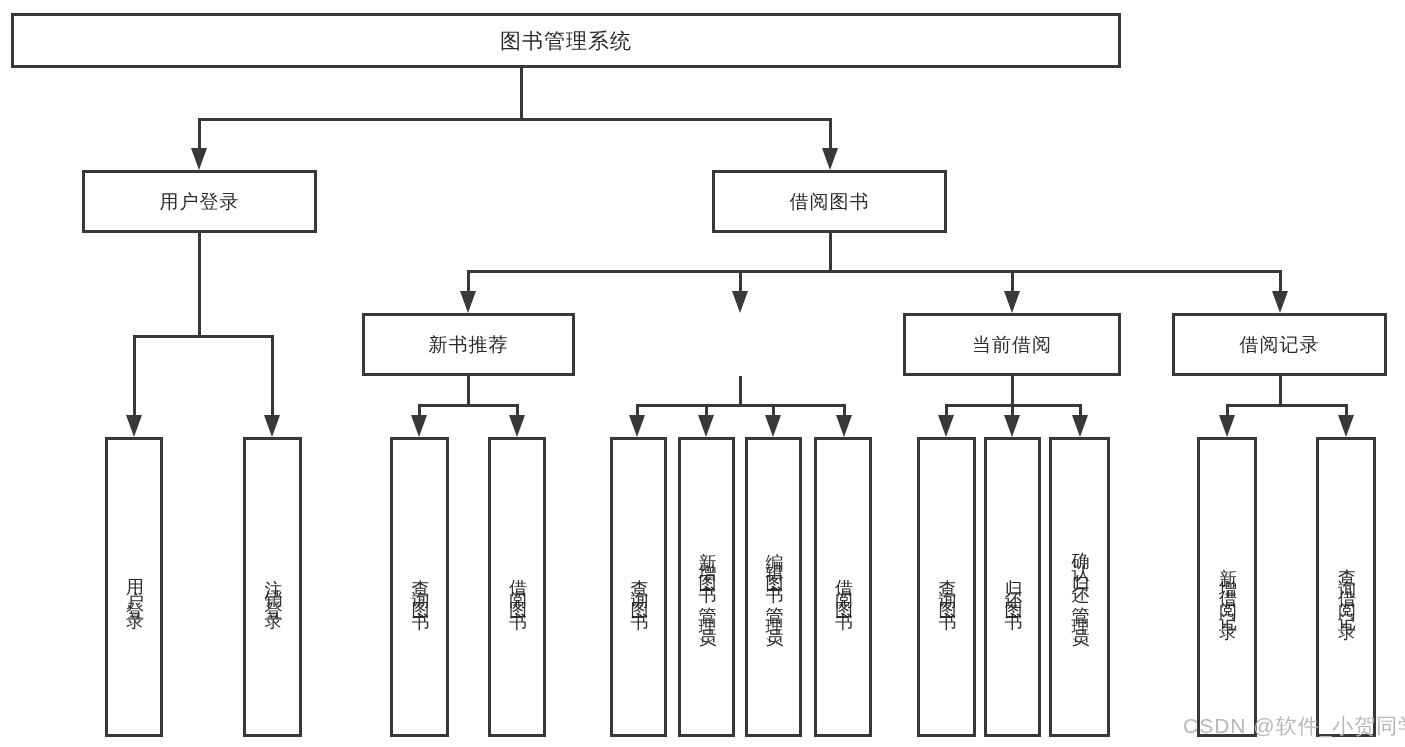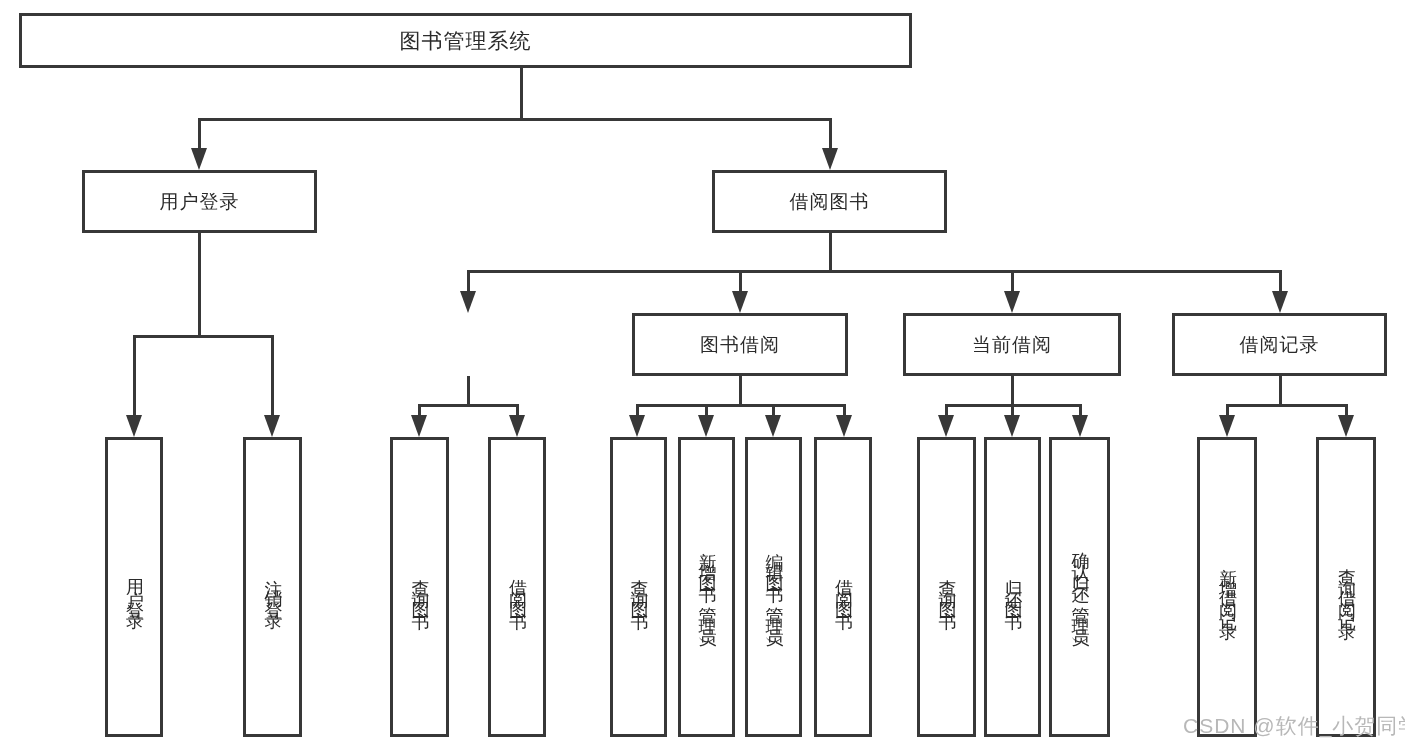--- a/index.html
+++ b/index.html
@@ -52,21 +52,21 @@
     color:var(--wm,#b8b8b8);
     letter-spacing:1px;
     white-space:nowrap;
   }
 </style>
 </head>
 <body>
 
 <div id="stage" style="--line: #383838; --text: #2b2b2b; --wm: #b8b8b8; --bg: #ffffff;">
 
-  <div class="box title" style="left:19px;top:13px;width:893px;height:55px;">图书管理系统</div>
+  <div class="box title" style="left:11px;top:13px;width:1110px;height:55px;">图书管理系统</div>
 
   <div class="v" style="left:520px;top:68px;height:52px;"></div>
   <div class="h" style="left:198px;top:118px;width:634px;"></div>
   <div class="v" style="left:198px;top:118px;height:34px;"></div>
   <div class="ah" style="left:191px;top:148px;"></div>
   <div class="v" style="left:829px;top:118px;height:34px;"></div>
   <div class="ah" style="left:822px;top:148px;"></div>
 
   <div class="box" style="left:82px;top:170px;width:235px;height:63px;">用户登录</div>
   <div class="box" style="left:712px;top:170px;width:235px;height:63px;">借阅图书</div>
@@ -82,21 +82,21 @@
   <div class="h" style="left:467px;top:270px;width:814px;"></div>
   <div class="v" style="left:467px;top:270px;height:25px;"></div>
   <div class="ah" style="left:460px;top:291px;"></div>
   <div class="v" style="left:739px;top:270px;height:25px;"></div>
   <div class="ah" style="left:732px;top:291px;"></div>
   <div class="v" style="left:1011px;top:270px;height:25px;"></div>
   <div class="ah" style="left:1004px;top:291px;"></div>
   <div class="v" style="left:1279px;top:270px;height:25px;"></div>
   <div class="ah" style="left:1272px;top:291px;"></div>
 
-  <div class="box" style="left:632px;top:313px;width:216px;height:63px;">图书借阅</div>
+  <div class="box" style="left:362px;top:313px;width:213px;height:63px;">新书推荐</div>
   <div class="box" style="left:1172px;top:313px;width:215px;height:63px;">借阅记录</div>
   <div class="box" style="left:903px;top:313px;width:218px;height:63px;">当前借阅</div>
 
   <div class="v" style="left:467px;top:376px;height:31px;"></div>
   <div class="h" style="left:418px;top:404px;width:101px;"></div>
   <div class="v" style="left:418px;top:404px;height:18px;"></div>
   <div class="ah" style="left:411px;top:415px;"></div>
   <div class="v" style="left:516px;top:404px;height:18px;"></div>
   <div class="ah" style="left:509px;top:415px;"></div>
 

